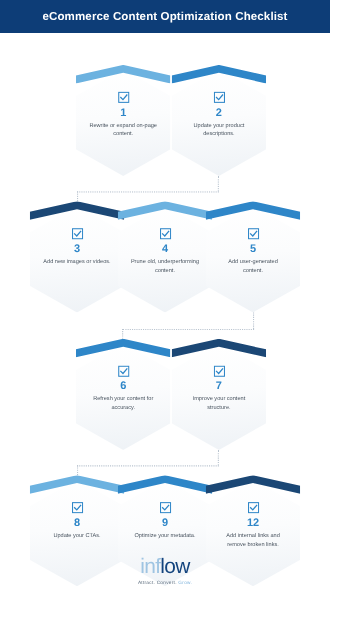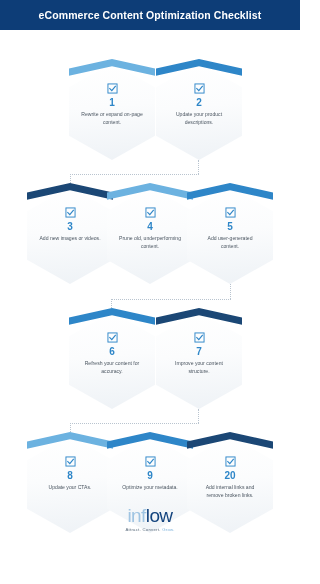--- a/index.html
+++ b/index.html
@@ -297,21 +297,21 @@
 
   <div class="hex" style="left:187px; top:406px;">
     <div class="hex-shadow"></div>
     <div class="hex-shape"></div>
     <div class="hex-cap" style="background: rgb(27, 71, 117);"></div>
     <div class="hex-body">
       <svg class="check-icon" viewBox="0 0 14 14">
         <rect x="1.2" y="1.2" width="11.6" height="11.6" fill="none" stroke="#2E86C8" stroke-width="1.2"></rect>
         <path d="M3.6 7.1 L6.1 9.6 L10.6 4.3" fill="none" stroke="#2E86C8" stroke-width="1.5" stroke-linecap="square"></path>
       </svg>
-      <div class="hex-num" style="color: rgb(46, 134, 200);">20</div>
+      <div class="hex-num" style="color: rgb(46, 134, 200);">12</div>
       <div class="hex-text" style="color: rgb(74, 85, 96);">Add internal links and remove broken links.</div>
     </div>
   </div>
 
   <div class="footer">
     <div class="logo-word"><span class="soft">inf</span><span class="deep">l</span><span class="deep">ow</span></div>
     <div class="logo-tag"><span>Attract. Convert. </span><span class="tag-accent">Grow.</span></div>
   </div>
 
 </div>

